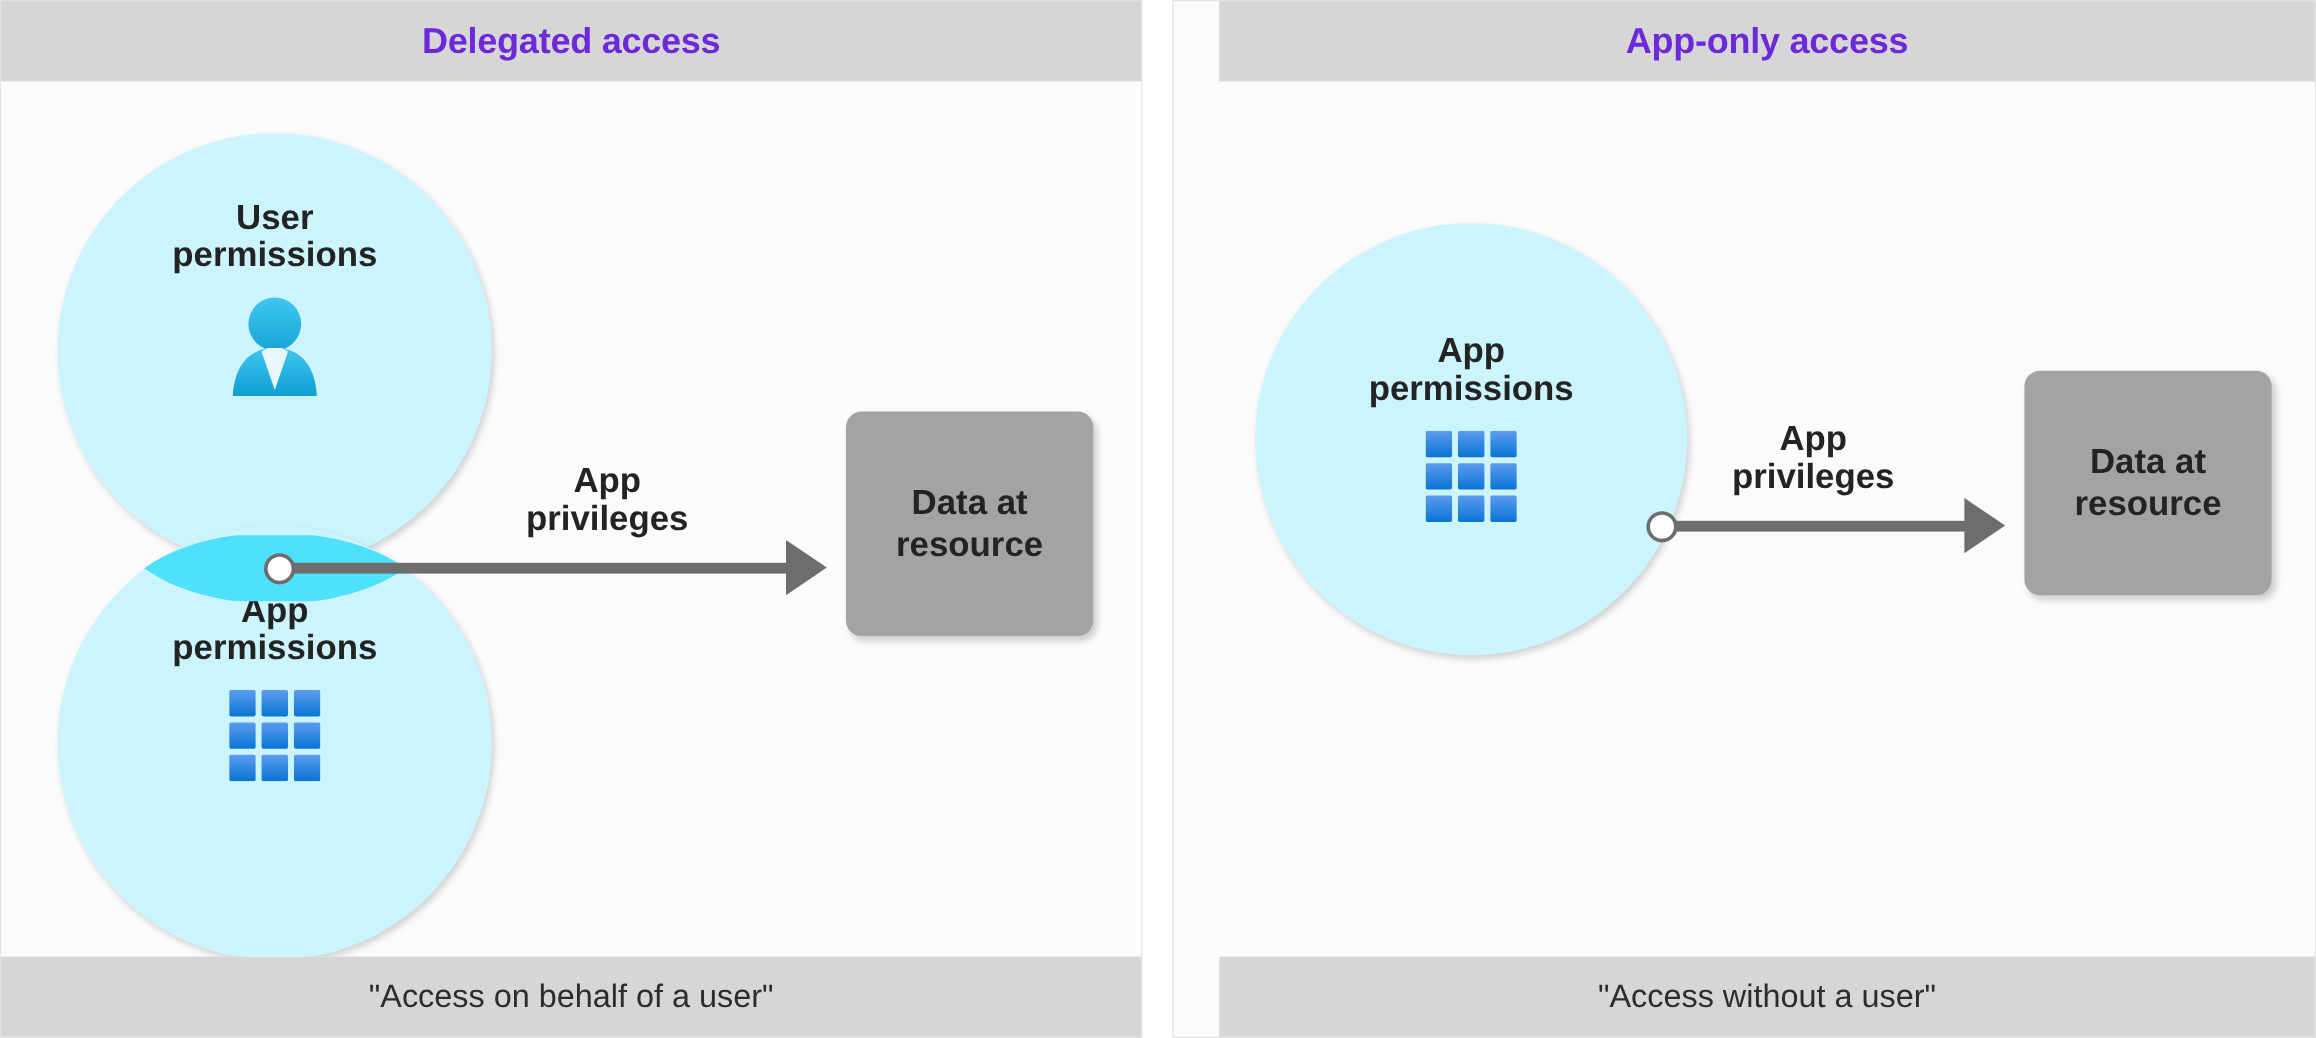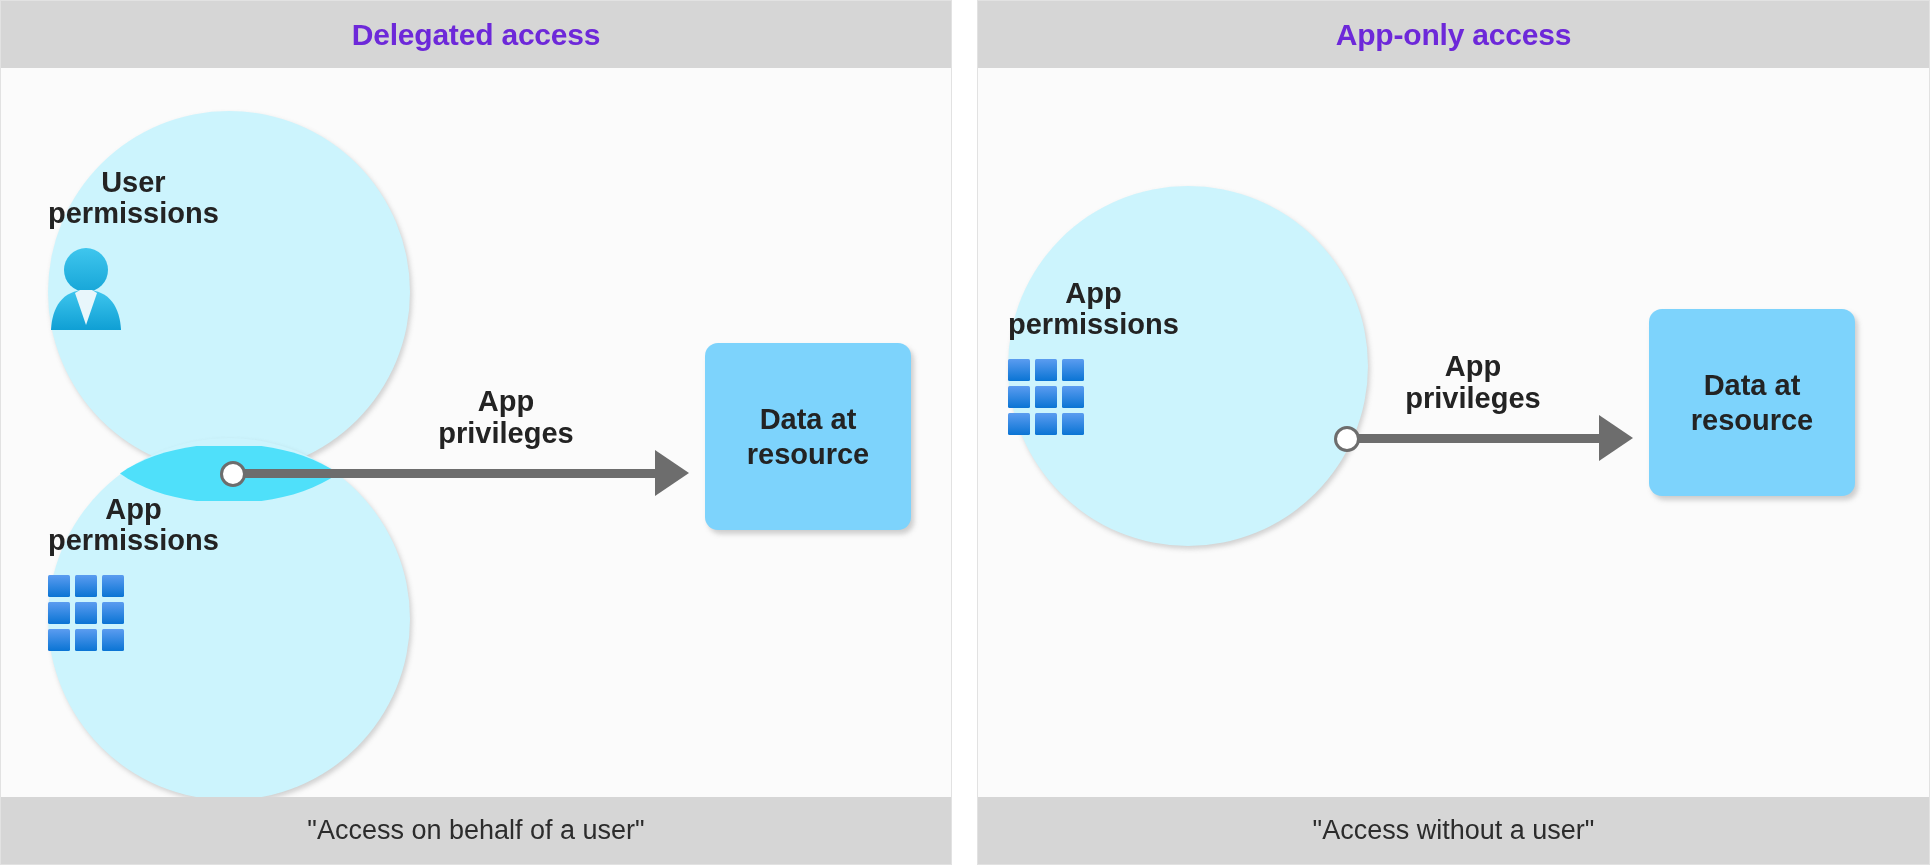--- a/index.html
+++ b/index.html
@@ -25,21 +25,21 @@
 
   .panel {
     position: relative;
     display: flex;
     flex-direction: column;
     background: #fbfbfb;
     box-sizing: border-box;
     border: 1px solid #e2e2e2;
   }
   .panel-left  { width: 952px; }
-  .panel-right { width: 953px; }
+  .panel-right { width: 953px; padding-left: 38px; }
 
   .panel-header {
     height: 67px;
     flex: 0 0 67px;
     background: #d6d6d6;
     display: flex;
     align-items: center;
     justify-content: center;
     font-size: 30px;
     font-weight: bold;
@@ -69,21 +69,21 @@
   }
 
   
   .circle {
     position: absolute;
     border-radius: 50%;
     background: #ccf4fd;
     box-shadow: 2px 3px 5px rgba(110,110,110,0.30);
     display: flex;
     flex-direction: column;
-    align-items: flex-start;
+    align-items: center;
     box-sizing: border-box;
   }
   .circle-label {
     font-size: 29px;
     font-weight: bold;
     color: #232323;
     text-align: center;
     line-height: 1.08;
     white-space: pre-line;
   }
@@ -162,21 +162,21 @@
     color: #232323;
     text-align: center;
     line-height: 1.1;
     white-space: pre-line;
     z-index: 6;
   }
 
   
   .resource-box {
     position: absolute;
-    background: #7dd3fc;
+    background: #a3a3a3;
     border-radius: 13px;
     box-shadow: 3px 4px 5px rgba(120,120,120,0.35);
     display: flex;
     align-items: center;
     justify-content: center;
     z-index: 4;
     box-sizing: border-box;
   }
   .resource-label {
     font-size: 29px;

